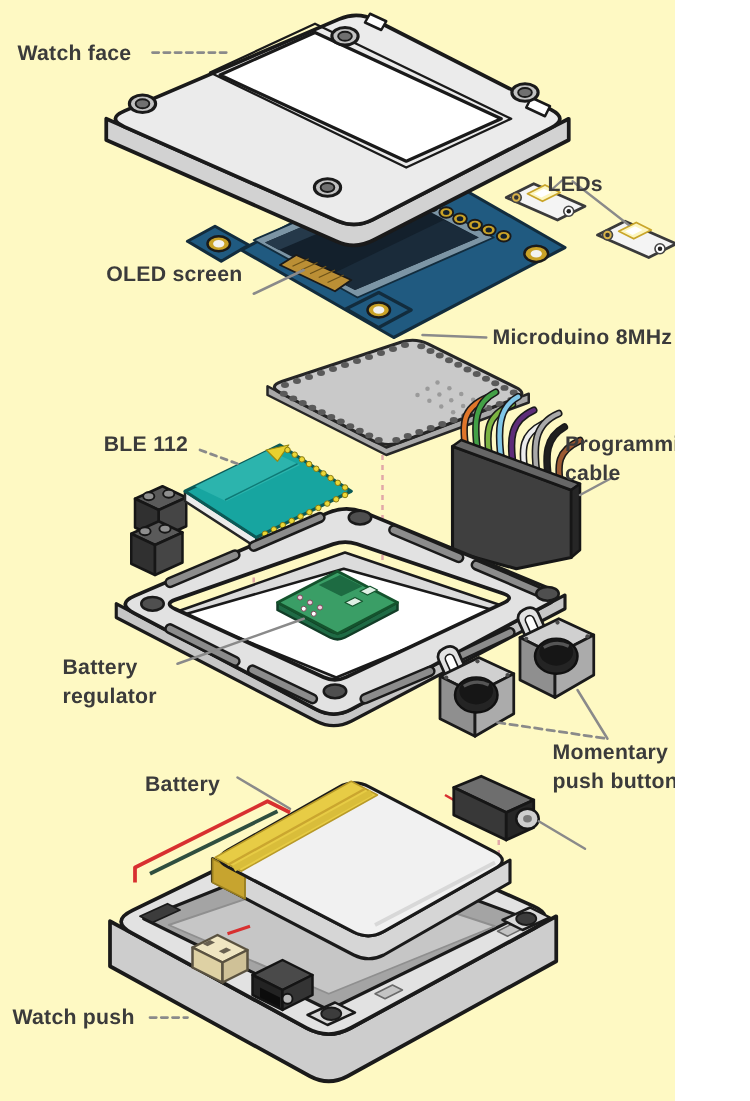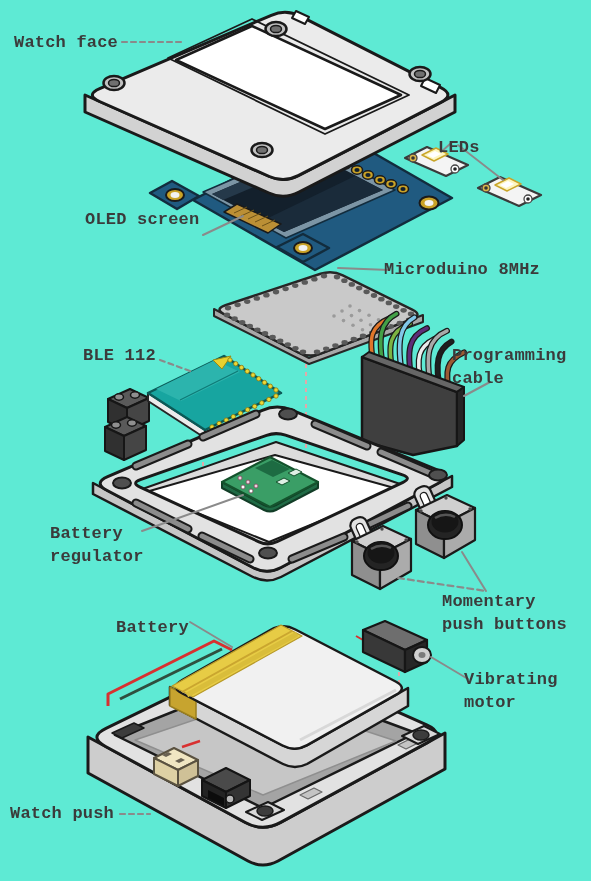--- a/index.html
+++ b/index.html
@@ -1,17 +1,17 @@
 <!DOCTYPE html>
 <html style="--label-text: #3b3b3b; --outline: #1a1a1a; --leader-gray: #8a8a8a; --guide-pink: #e2a8a8; --plate-gray: #ebebeb; --case-gray: #e2e2e2; --pcb-blue: #205a80; --screen-dark: #13202c; --gold: #c9a227; --pcb-teal: #17a5a0; --pcb-green: #3a9e66; --tape-yellow: #e7cc45; --wire-red: #d83030; --connector-black: #3f3f3f;"><head>
 <meta charset="utf-8">
 <style>
   html,body{margin:0;padding:0;background:#fff}
-  .stage{position:relative;width:591px;height:881px;background:#5eead4;overflow:hidden;
-         font-family:Liberation Mono, monospace}
+  .stage{position:relative;width:540px;height:881px;background:#fef9c3;overflow:hidden;
+         font-family:Liberation Sans, sans-serif}
   .stage svg{position:absolute;left:0;top:0}
   .stage svg *{stroke-linejoin:round}
   .lbl{position:absolute;font-weight:700;font-size:17px;line-height:23px;
        color:var(--label-text,#3b3b3b);white-space:pre-line;letter-spacing:.2px}
   .lbl.center{text-align:left}
   .f-plate{fill:var(--plate-gray,#ebebeb)}
   .f-blue{fill:var(--pcb-blue,#205a80)}
   .f-screen{fill:var(--screen-dark,#13202c)}
   .f-gold{fill:var(--gold,#c9a227)}
   .f-teal{fill:var(--pcb-teal,#17a5a0)}
@@ -389,25 +389,23 @@
     <line class="leader" x1="462" y1="552" x2="486" y2="591" stroke-width="2"></line>
     <line class="leader" x1="190" y1="622" x2="232" y2="647" stroke-width="2"></line>
     <line class="leader" x1="468" y1="679" x2="431" y2="657" stroke-width="2"></line>
     <line class="leader" x1="120" y1="814" x2="150" y2="814" stroke-width="2.2" stroke-dasharray="5 4"></line>
   </g>
 </svg>
 
   <div class="lbl" style="left:14px;top:31px">Watch face</div>
   <div class="lbl" style="left:438px;top:136px">LEDs</div>
   <div class="lbl" style="left:85px;top:208px">OLED screen</div>
-  <div class="lbl" style="left:384px;top:258px">Microduino 8MHz</div>
+  <div class="lbl" style="left:394px;top:258px">Microduino 8MHz</div>
   <div class="lbl" style="left:83px;top:344px">BLE 112</div>
   <div class="lbl center" style="left:452px;top:344px;width:138px">Programming
 cable</div>
   <div class="lbl center" style="left:50px;top:522px;width:96px">Battery
 regulator</div>
   <div class="lbl center" style="left:442px;top:590px;width:128px">Momentary
 push buttons</div>
   <div class="lbl" style="left:116px;top:616px">Battery</div>
-  <div class="lbl center" style="left:464px;top:668px;width:100px">Vibrating
-motor</div>
   <div class="lbl" style="left:10px;top:802px">Watch push</div>
 </div>
 
 </body></html>

